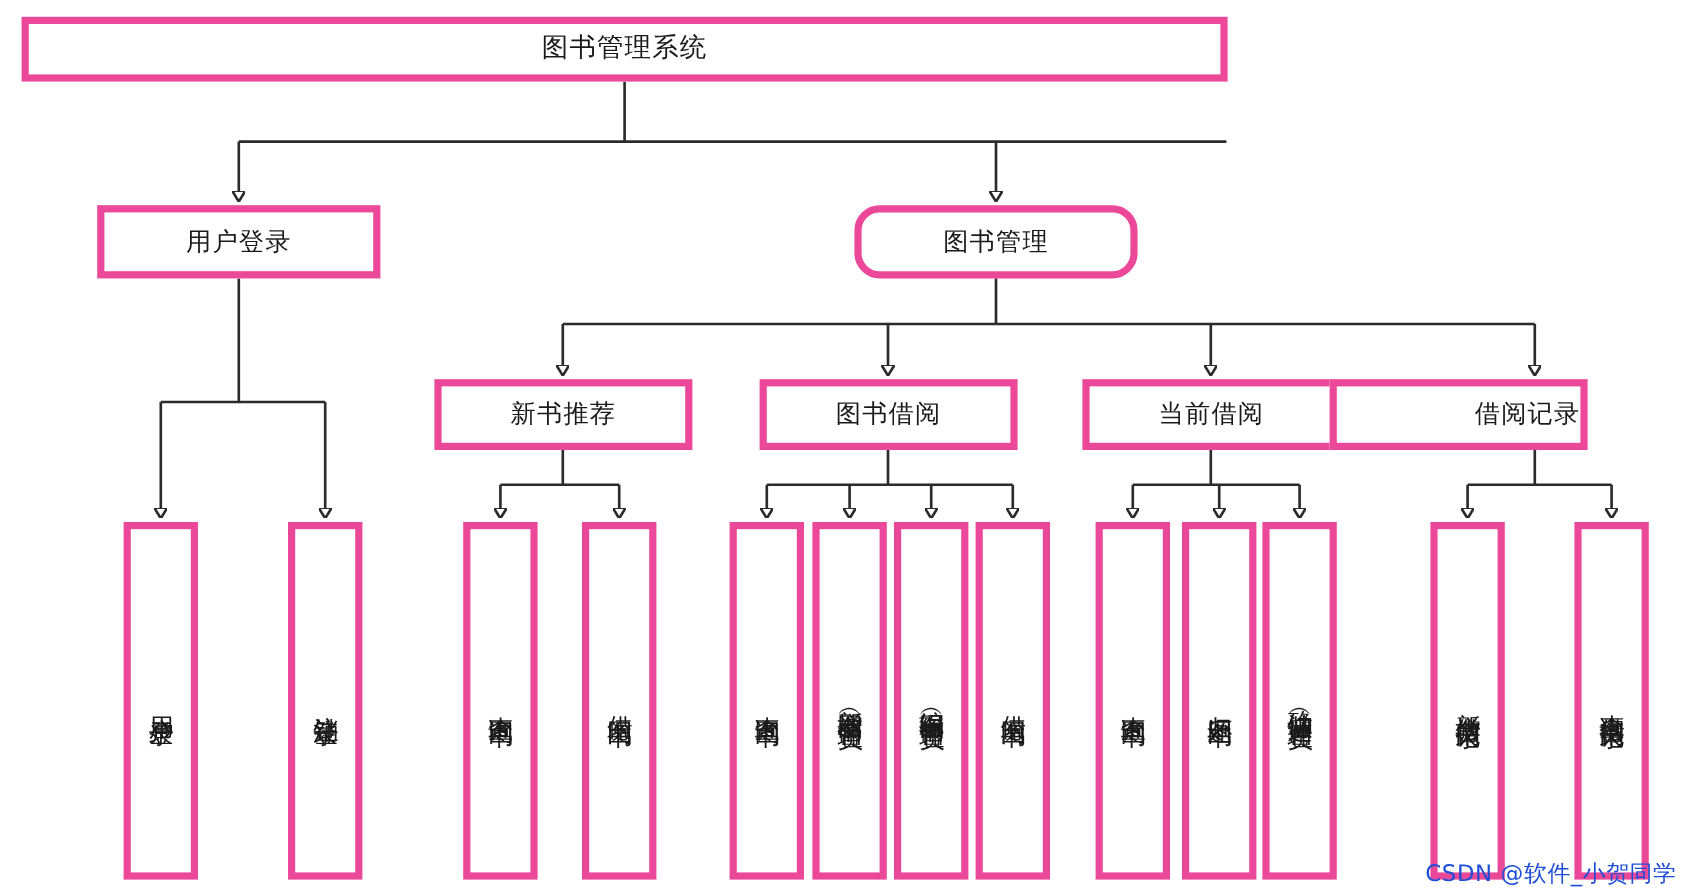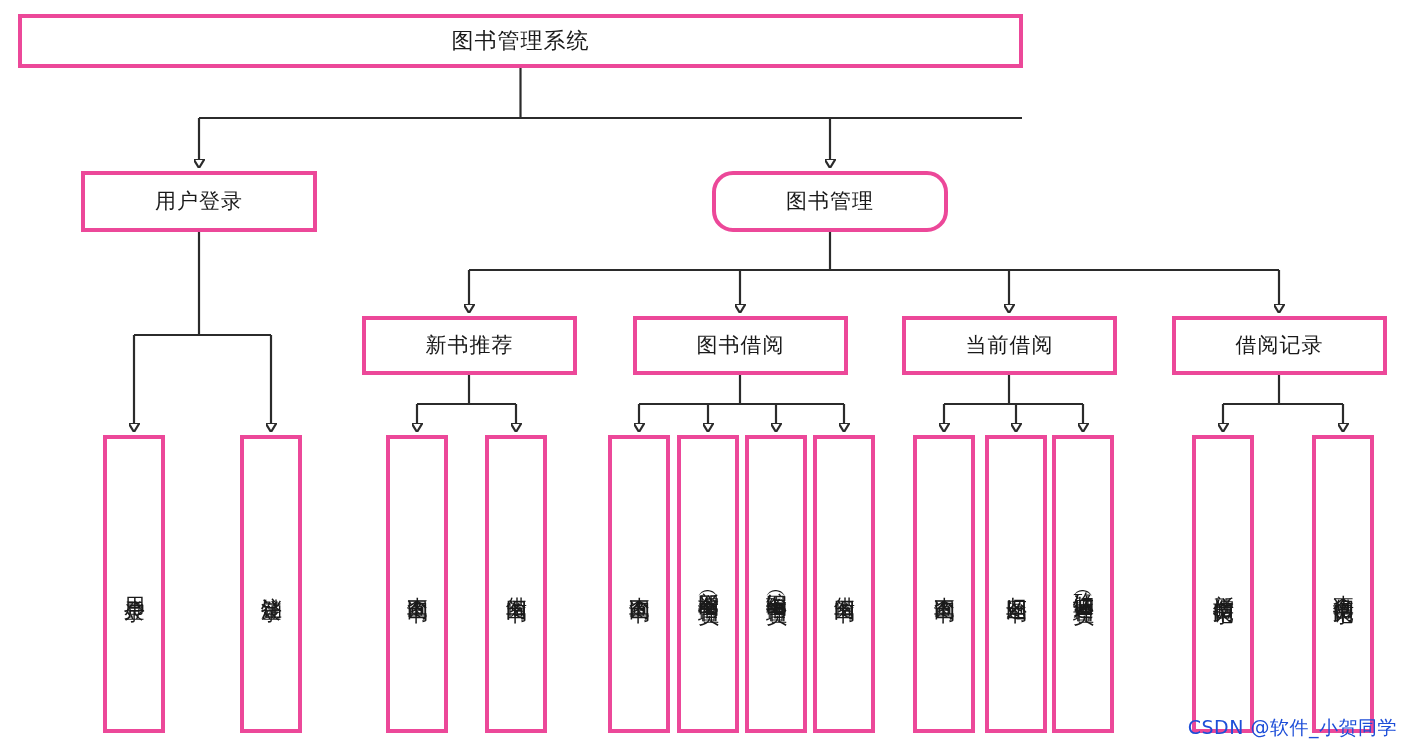--- a/index.html
+++ b/index.html
@@ -11,21 +11,21 @@
     position: relative;
     width: 1405px;
     height: 747px;
     background: #ffffff;
     font-family: "DejaVu Sans", "Liberation Sans", sans-serif;
     overflow: hidden;
   }
   .node {
     position: absolute;
     box-sizing: border-box;
-    border: 4px solid #ec4899;
+    border: 6px solid #ec4899;
     background: #ffffff;
     display: flex;
     align-items: center;
     justify-content: center;
     color: #1a1a1a;
   }
   .node.h {
     font-size: 21px;
     line-height: 1.2;
     letter-spacing: 1px;
@@ -136,21 +136,21 @@
 
   <div class="node h" style="left:362px;top:316px;width:215px;height:59px;">
     <span>新书推荐</span>
   </div>
   <div class="node h" style="left:633px;top:316px;width:215px;height:59px;">
     <span>图书借阅</span>
   </div>
   <div class="node h" style="left:902px;top:316px;width:215px;height:59px;">
     <span>当前借阅</span>
   </div>
-  <div class="node h" style="left:1172px;top:316px;width:215px;height:59px;">
+  <div class="node h" style="left:1108px;top:316px;width:215px;height:59px;justify-content:flex-end;">
     <span>借阅记录</span>
   </div>
 
   <div class="node v" style="left:103px;top:435px;width:62px;height:298px;">
     <span class="vtext">用户登录</span>
   </div>
   <div class="node v" style="left:240px;top:435px;width:62px;height:298px;">
     <span class="vtext">注销登录</span>
   </div>
 

